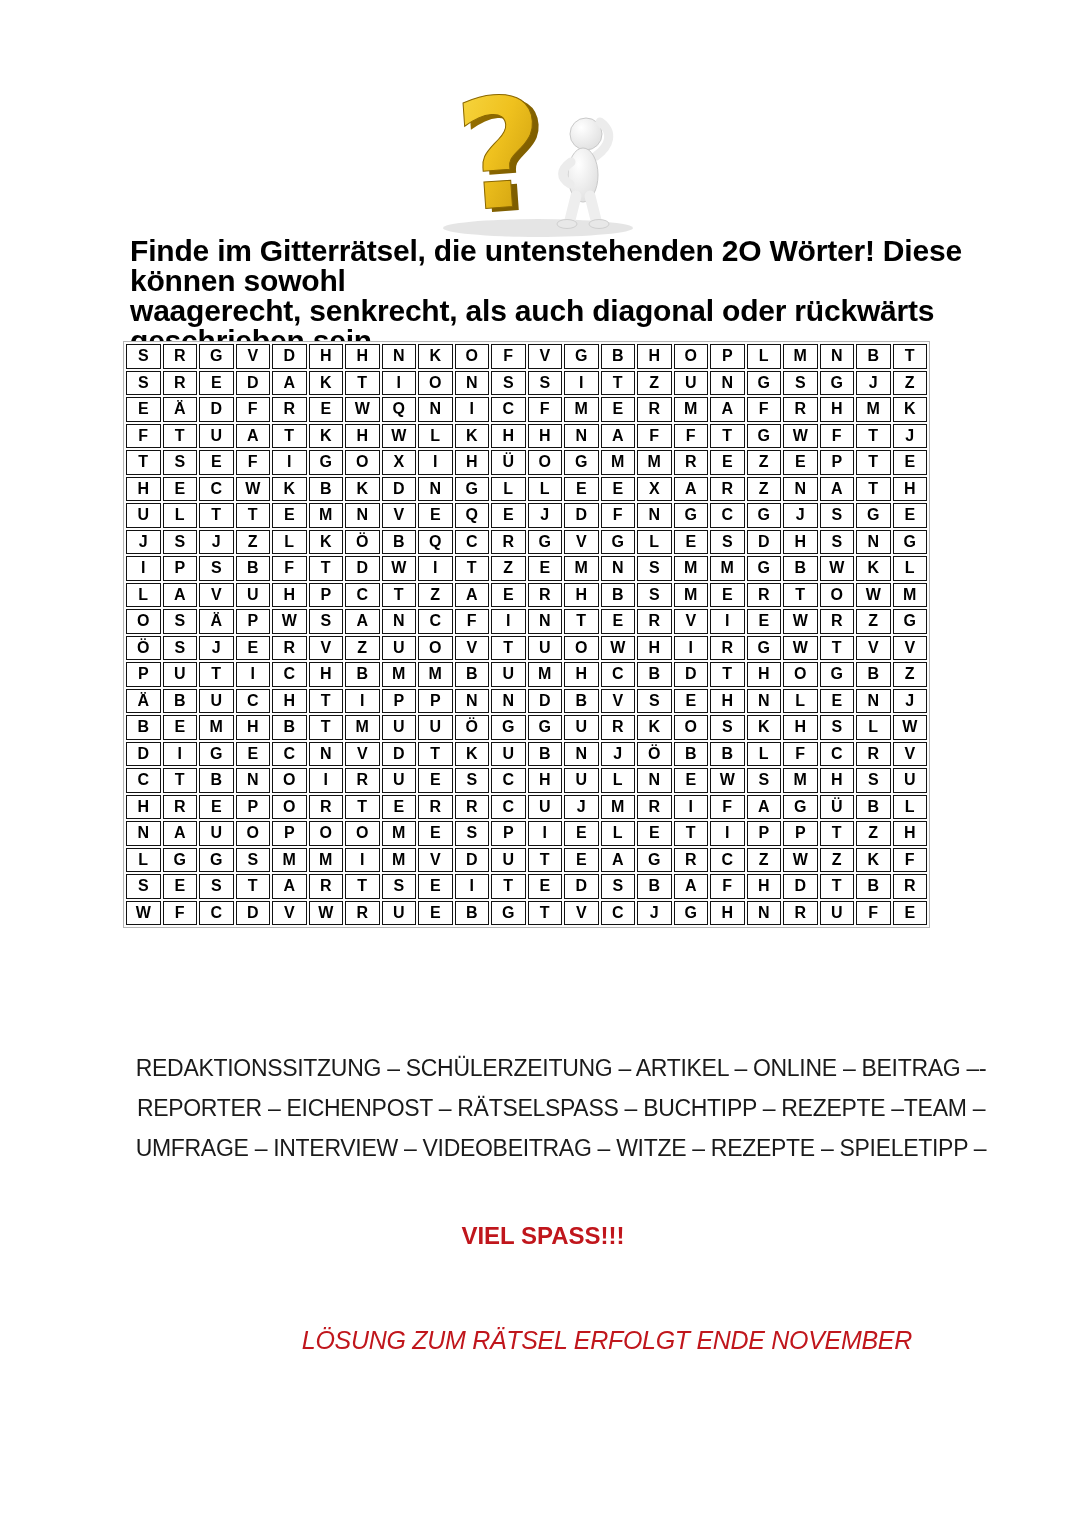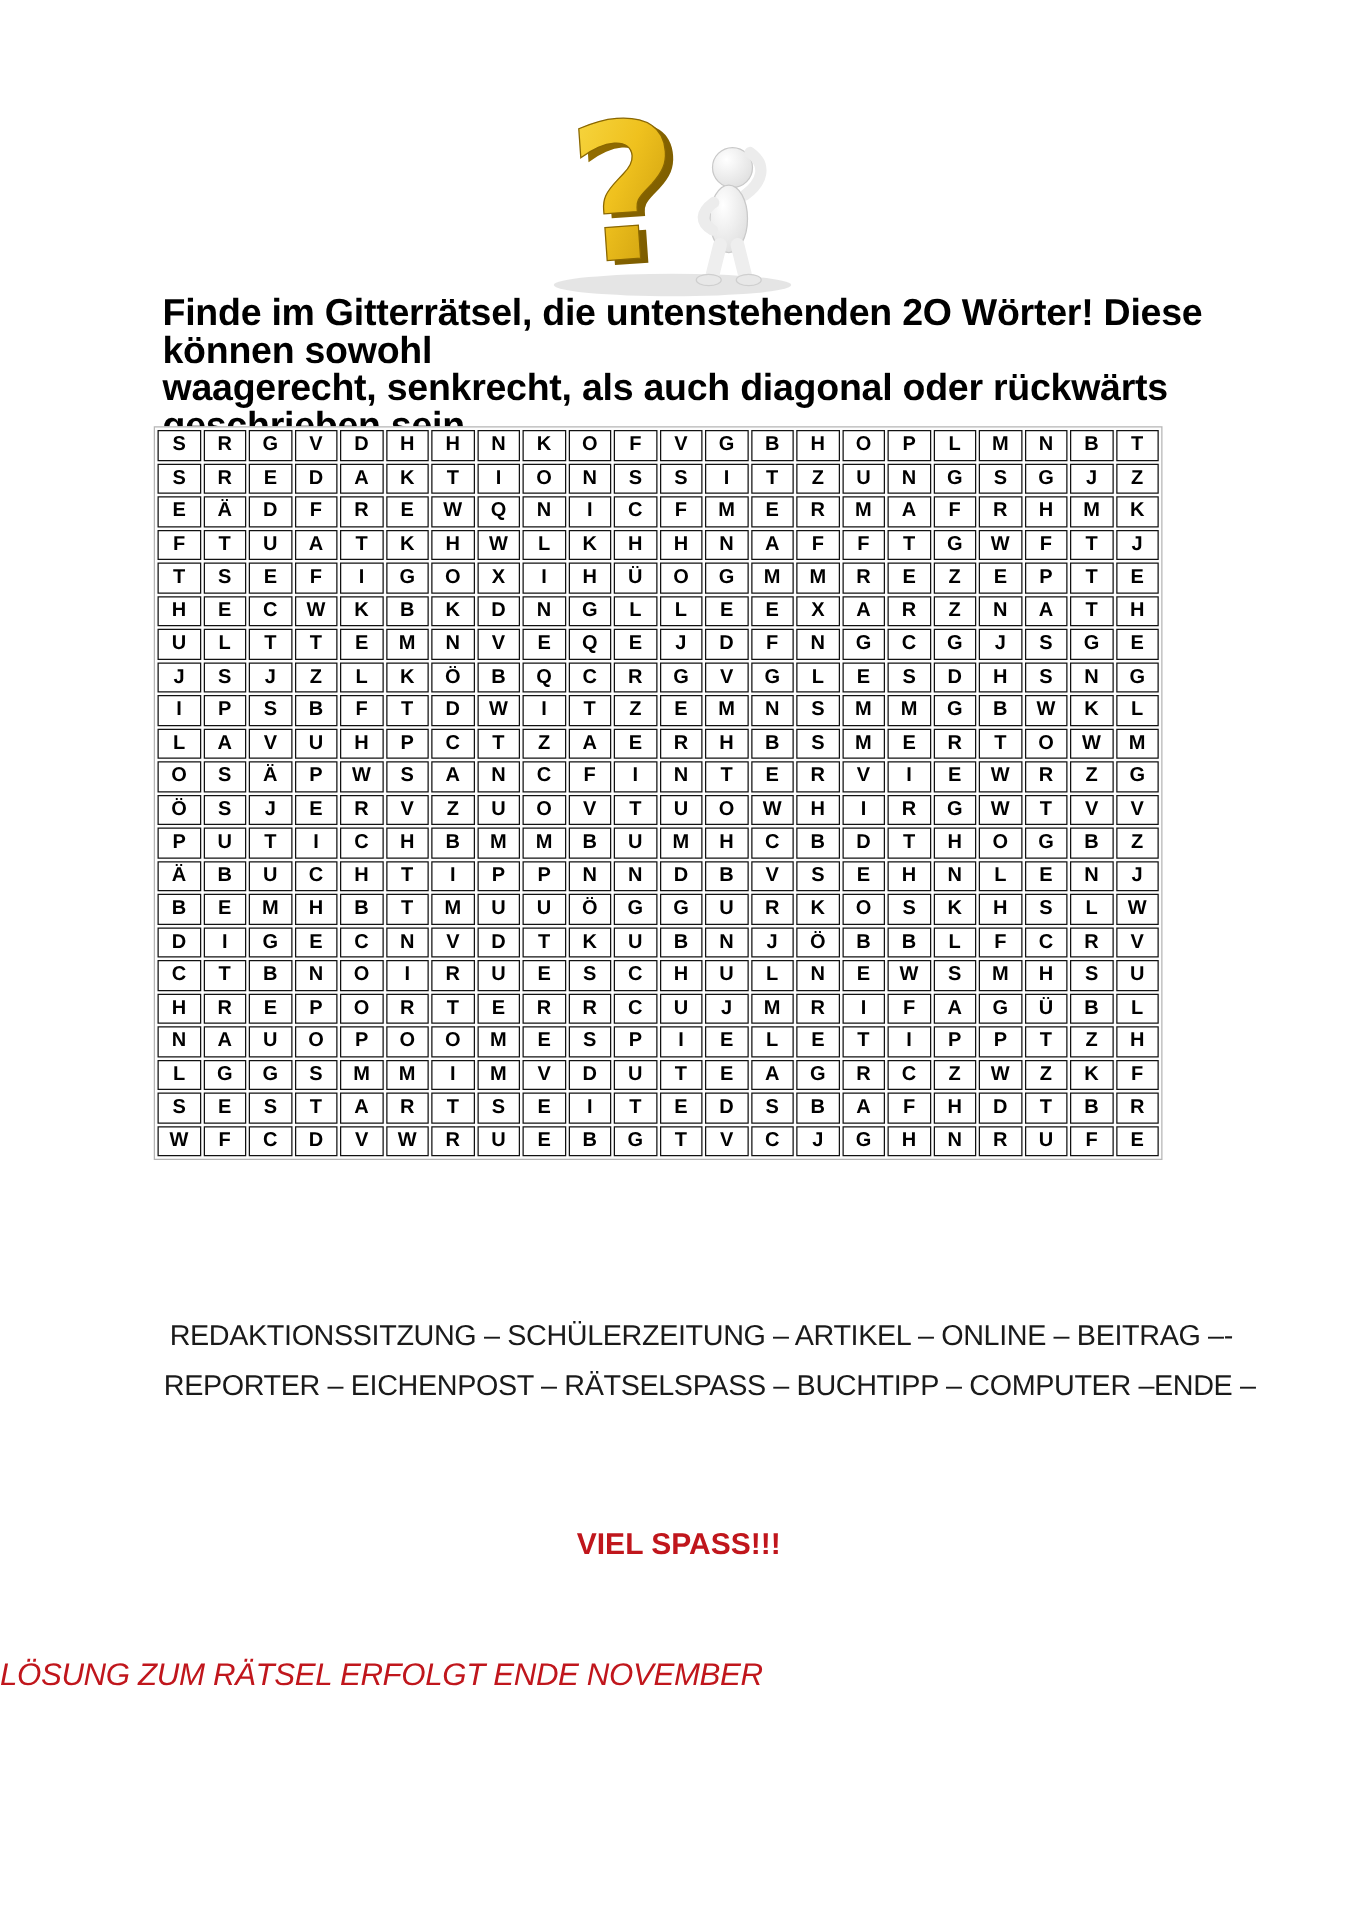--- a/index.html
+++ b/index.html
@@ -56,21 +56,21 @@
   }
 
   
   .fun-message{
     position:absolute;top:1222px;left:0;width:1086px;
     text-align:center;font-weight:bold;font-size:24px;
     color:var(--accent-red);
   }
   .solution-note{
     position:absolute;top:1326px;left:0;width:912px;
-    text-align:left;font-style:italic;font-size:25px;
+    text-align:right;font-style:italic;font-size:25px;
     color:var(--accent-red);letter-spacing:-0.3px;
   }
 </style>
 </head>
 <body>
 
 <div class="page">
 
   <div class="illustration">
     <svg width="250" height="170" viewBox="0 0 250 170">
@@ -644,19 +644,20 @@
             <td>U</td>
             <td>F</td>
             <td>E</td>
           </tr>
         </tbody>
     </table>
   </div>
 
   <div class="word-list">
     <p>REDAKTIONSSITZUNG – SCHÜLERZEITUNG – ARTIKEL – ONLINE – BEITRAG –-</p>
-    <p>REPORTER – EICHENPOST – RÄTSELSPASS – BUCHTIPP – COMPUTER –ENDE –</p>
+    <p>REPORTER – EICHENPOST – RÄTSELSPASS – BUCHTIPP – REZEPTE –TEAM –</p>
+    <p>UMFRAGE – INTERVIEW – VIDEOBEITRAG – WITZE – REZEPTE – SPIELETIPP –</p>
   </div>
 
   <div class="fun-message">VIEL SPASS!!!</div>
   <div class="solution-note">LÖSUNG ZUM RÄTSEL ERFOLGT ENDE NOVEMBER</div>
 
 </div>
 
 </body></html>

